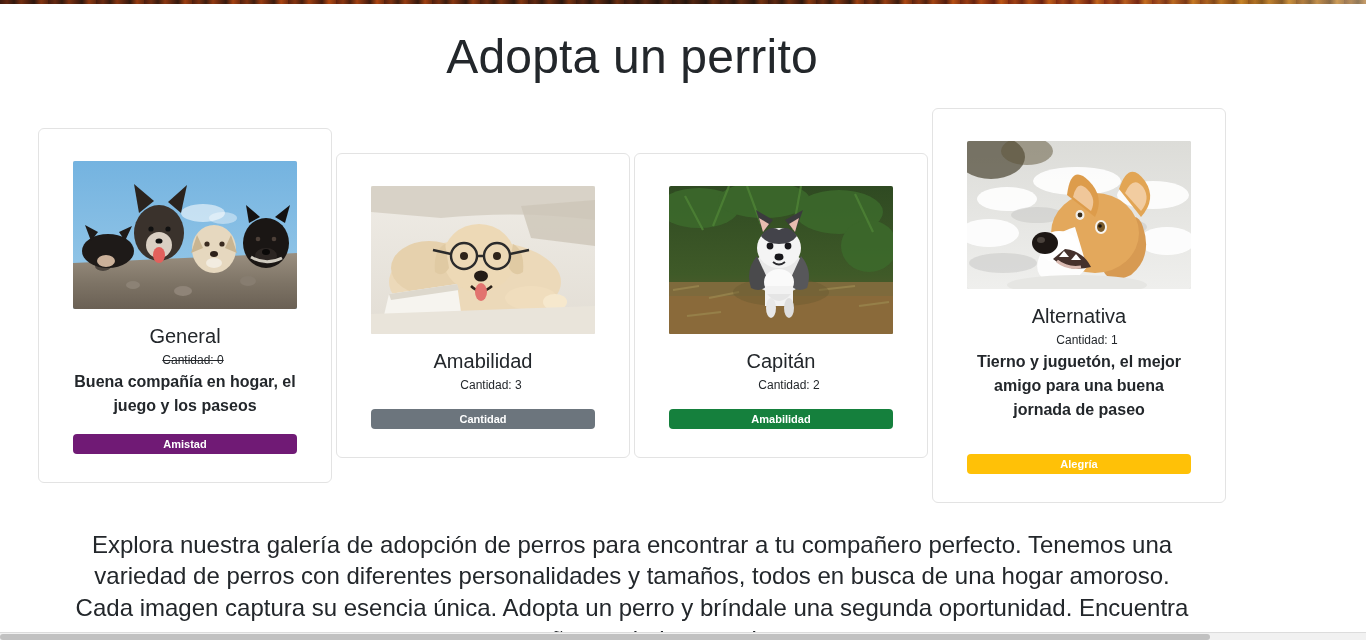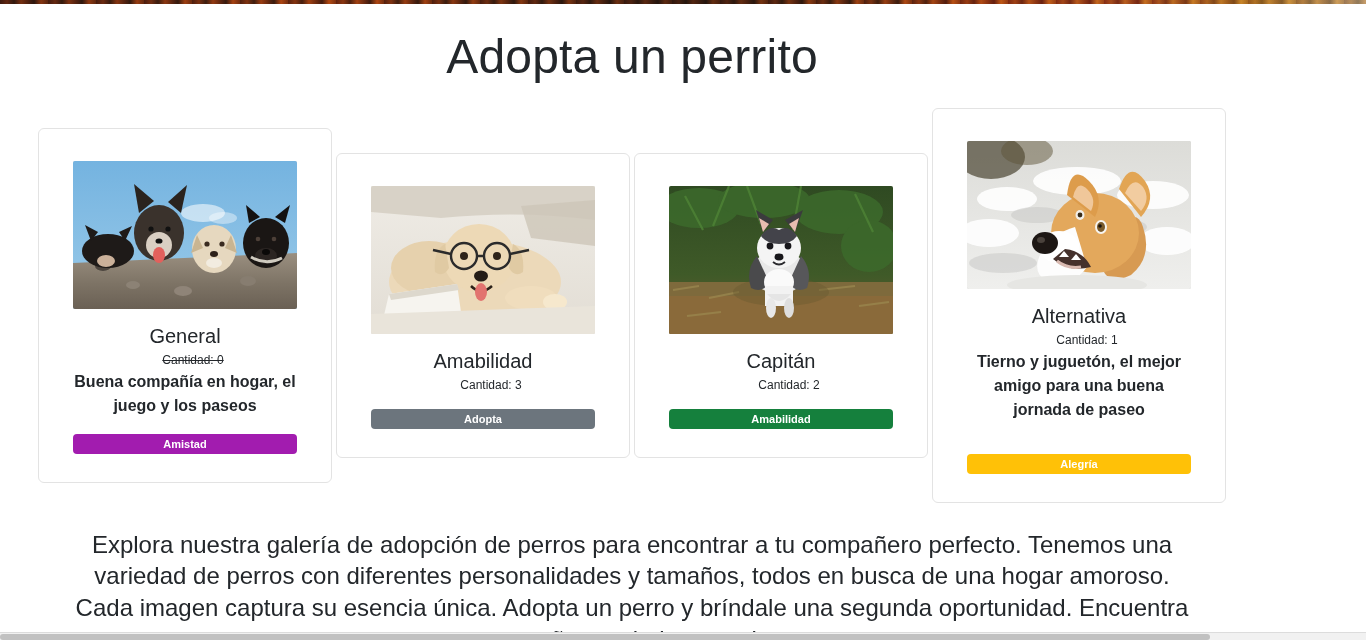--- a/index.html
+++ b/index.html
@@ -215,21 +215,21 @@
             <ellipse cx="193" cy="91" rx="4" ry="3" fill="#0a0908"></ellipse>
             <circle cx="185" cy="78" r="2.3" fill="#4d4038"></circle>
               <circle cx="201" cy="78" r="2.3" fill="#4d4038"></circle>
             <path d="M178 96 q15 9 31 1" stroke="#cfcabf" stroke-width="3" fill="none"></path>
           </g>
         </svg>
       </div>
       <div class="card-name">General</div>
       <div class="card-qty sold-out">Cantidad: 0</div>
       <div class="card-desc">Buena compañía en hogar, el juego y los paseos</div>
-      <button class="card-btn" style="background:#a21caf;">Amistad</button>
+      <button class="card-btn" style="background:#701a75;">Amistad</button>
     </div>
 
     <div class="card">
       <div class="card-photo">
         <svg viewBox="0 0 224 148" preserveAspectRatio="none">
           <defs>
             <linearGradient id="bed2" x1="0" y1="0" x2="0" y2="1">
               <stop offset="0%" stop-color="#efece6"></stop>
                 <stop offset="100%" stop-color="#e2ddd4"></stop>
             </linearGradient>
@@ -256,21 +256,21 @@
           <ellipse cx="110" cy="106" rx="6" ry="9" fill="#e2736f"></ellipse>
           <ellipse cx="160" cy="112" rx="26" ry="12" fill="#f0ddbd"></ellipse>
           <ellipse cx="184" cy="116" rx="12" ry="8" fill="#f6e8cd"></ellipse>
           <path d="M18 108 L86 98 L92 140 L10 142 Z" fill="#f6f4ef"></path>
           <path d="M18 108 L86 98 L88 104 L20 114 Z" fill="#ddd8cd"></path>
           <path d="M0 128 L224 120 L224 148 L0 148 Z" fill="#e9e4da"></path>
         </svg>
       </div>
       <div class="card-name">Amabilidad</div>
       <div class="card-qty">Cantidad: 3</div>
-      <button class="card-btn" style="background:#6c757d;">Adopta</button>
+      <button class="card-btn" style="background:#6c757d;">Cantidad</button>
     </div>
 
     <div class="card">
       <div class="card-photo">
         <svg viewBox="0 0 224 148" preserveAspectRatio="none">
           <defs>
             <linearGradient id="bg3" x1="0" y1="0" x2="0" y2="1">
               <stop offset="0%" stop-color="#2f4a22"></stop>
                 <stop offset="60%" stop-color="#3f5a28"></stop>
                 <stop offset="100%" stop-color="#6d5a33"></stop>

